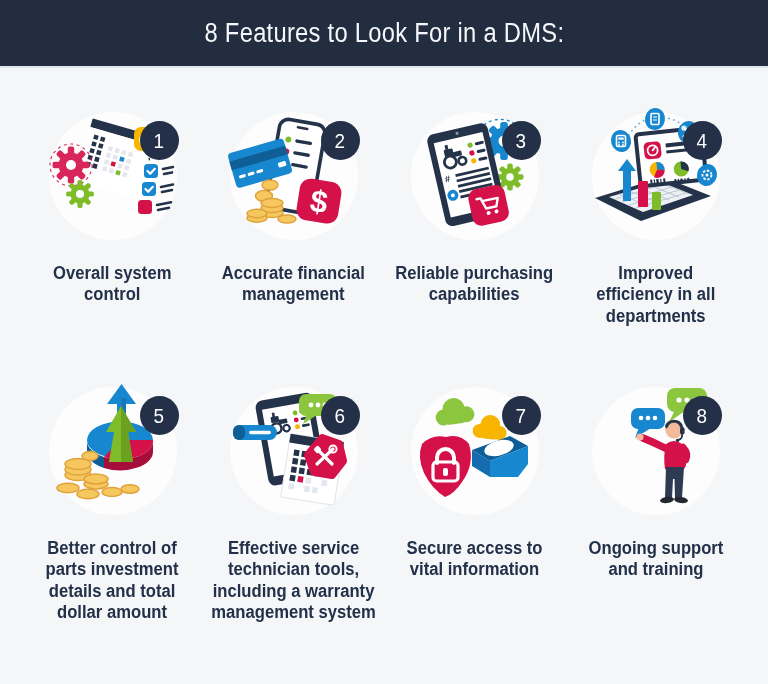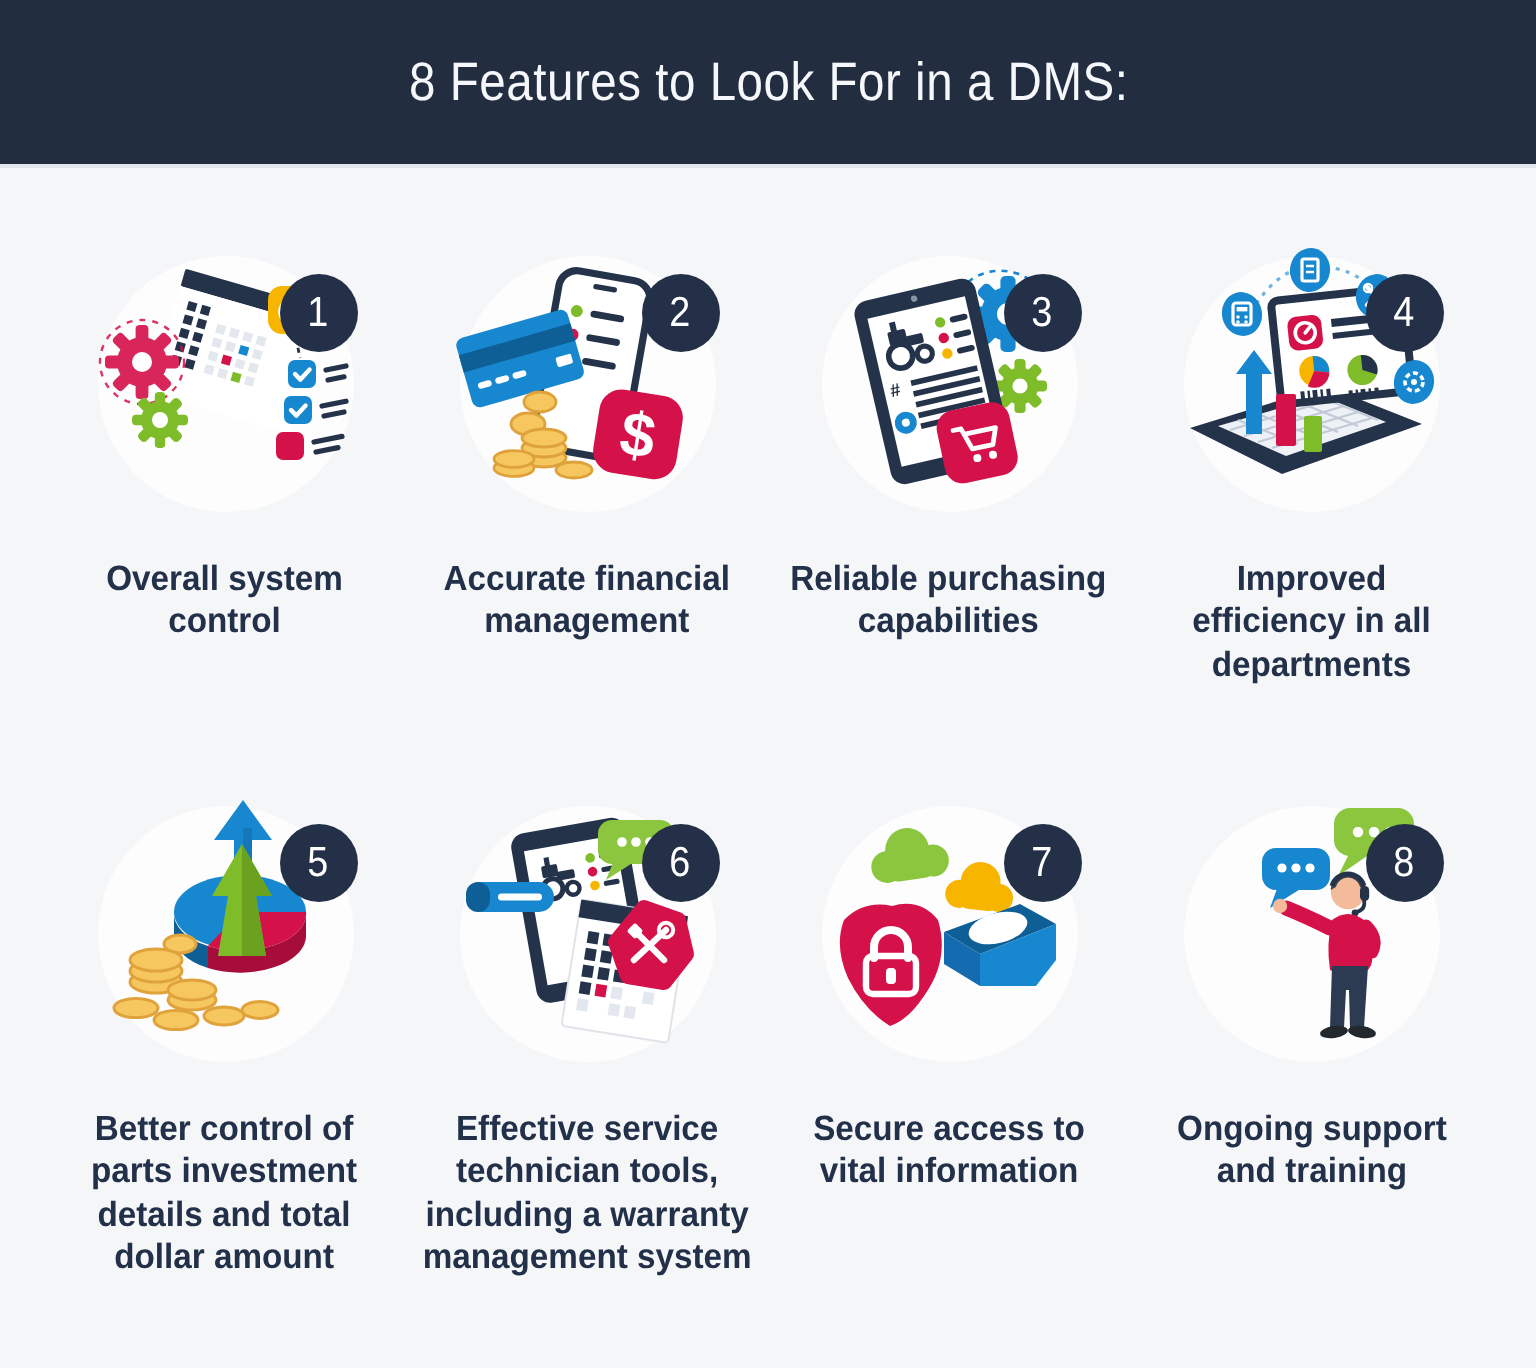--- a/index.html
+++ b/index.html
@@ -2,21 +2,21 @@
 <html><head>
 <meta charset="utf-8">
 <style>
   html,body{margin:0;padding:0;}
   body{
     width:768px;height:684px;overflow:hidden;
     background:#f5f6f8;
     font-family:"Liberation Sans",sans-serif;
   }
   .header{
-    height:82px;background:#222d40;
+    height:66px;background:#222d40;
     display:flex;align-items:center;justify-content:center;
     box-shadow:0 2px 0 #e2e7ef;
   }
   .title{
     color:#f5f7fa;font-size:27px;font-weight:500;letter-spacing:.3px;
     transform:scaleX(.88);transform-origin:center;white-space:nowrap;
   }
   .grid{
     width:724px;margin:35px 0 0 22px;
     display:grid;grid-template-columns:repeat(4,181px);grid-auto-rows:275px;

